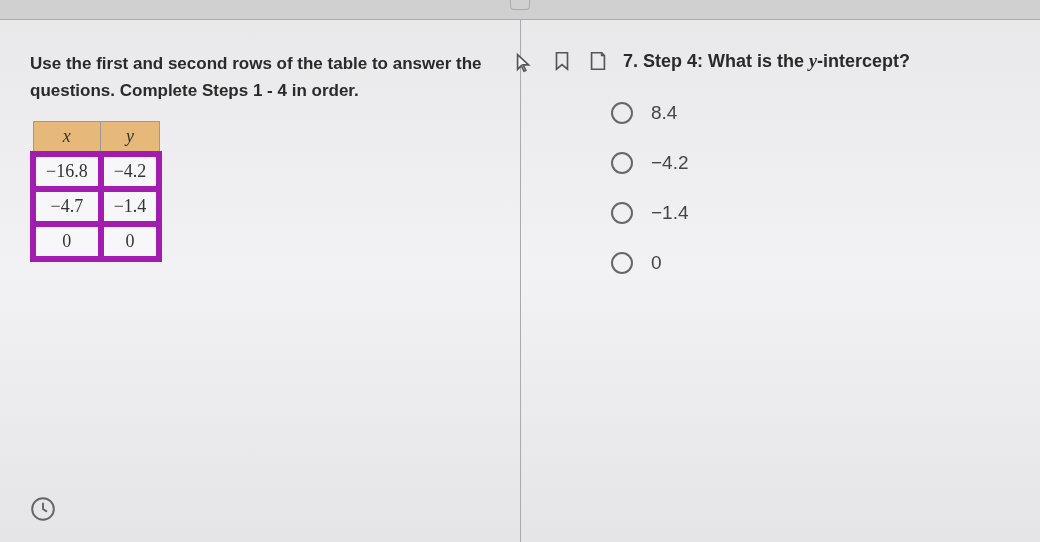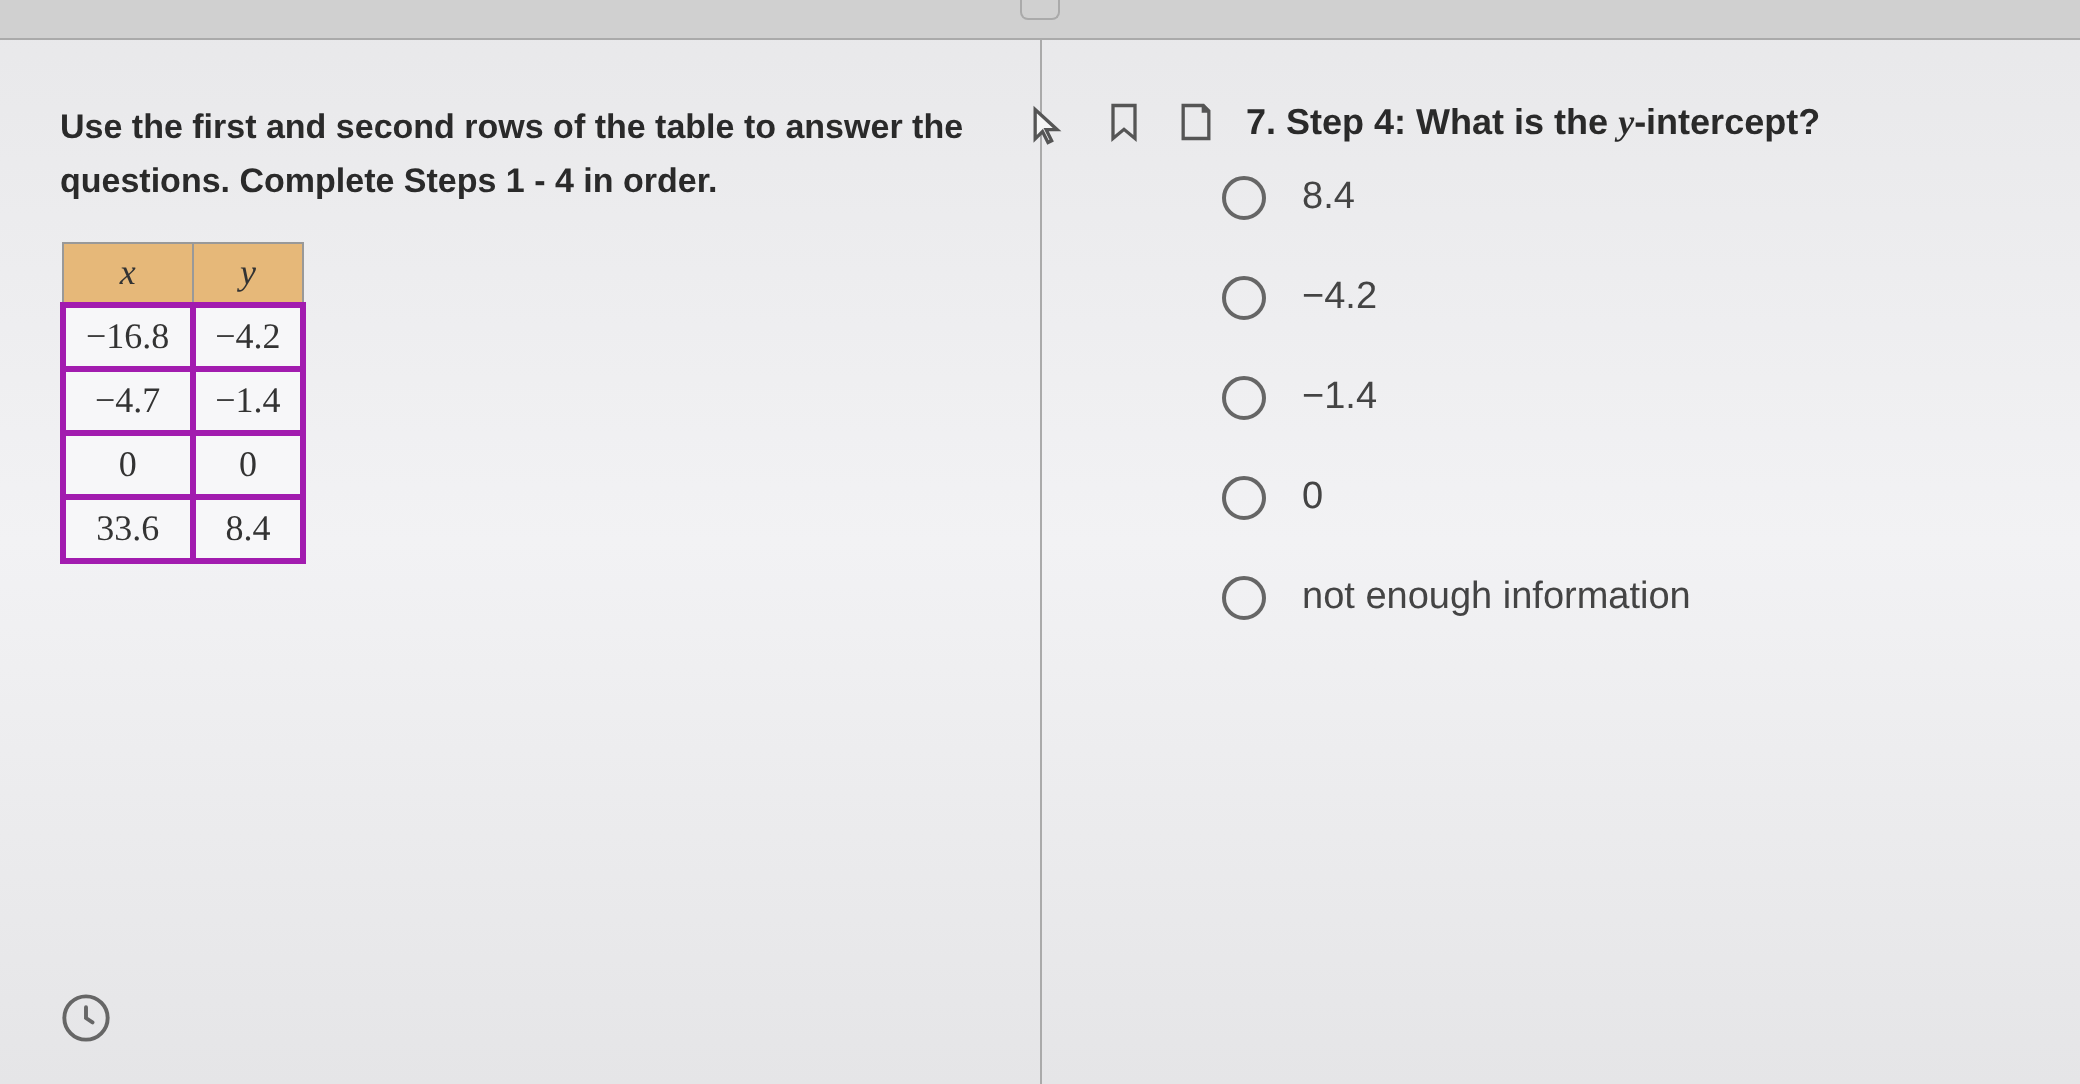--- a/index.html
+++ b/index.html
@@ -47,31 +47,31 @@
     .data-table th {
       background: #e6b879;
       border: 1px solid #999;
       padding: 4px 14px;
       font-weight: normal;
       font-style: italic;
       font-family: "Times New Roman", serif;
       text-align: center;
     }
     .data-table td {
-      border: 3px solid #a21caf;
+      border: 6px solid #a21caf;
       padding: 4px 10px;
       text-align: center;
       background: #f7f7f9;
       font-family: "Times New Roman", serif;
     }
     .question-header {
       display: flex;
       align-items: center;
       gap: 14px;
-      margin-bottom: 16px;
+      margin-bottom: 30px;
     }
     .question-text {
       font-size: 18px;
       font-weight: bold;
       color: #2a2a2a;
     }
     .question-text .ital { font-style: italic; font-family: "Times New Roman", serif; }
     .options {
       display: flex;
       flex-direction: column;
@@ -144,24 +144,20 @@
           <td>−16.8</td>
           <td>−4.2</td>
         </tr>
         <tr>
           <td>−4.7</td>
           <td>−1.4</td>
         </tr>
         <tr>
           <td>0</td>
           <td>0</td>
-        </tr>
-        <tr>
-          <td>33.6</td>
-          <td>8.4</td>
         </tr>
       </tbody>
     </table>
 
     <svg class="clock-icon" viewBox="0 0 24 24">
       <circle cx="12" cy="12" r="10" fill="none" stroke="#666" stroke-width="1.8"></circle>
       <path d="M12 7 L12 12 L15 14" fill="none" stroke="#666" stroke-width="1.8" stroke-linecap="round"></path>
     </svg>
   </div>
 
@@ -195,20 +191,16 @@
         <span>−4.2</span>
       </label>
       <label class="option">
         <span class="radio"></span>
         <span>−1.4</span>
       </label>
       <label class="option">
         <span class="radio"></span>
         <span>0</span>
       </label>
-      <label class="option">
-        <span class="radio"></span>
-        <span>not enough information</span>
-      </label>
     </div>
 
   </div>
 </div>
 
 </body></html>

